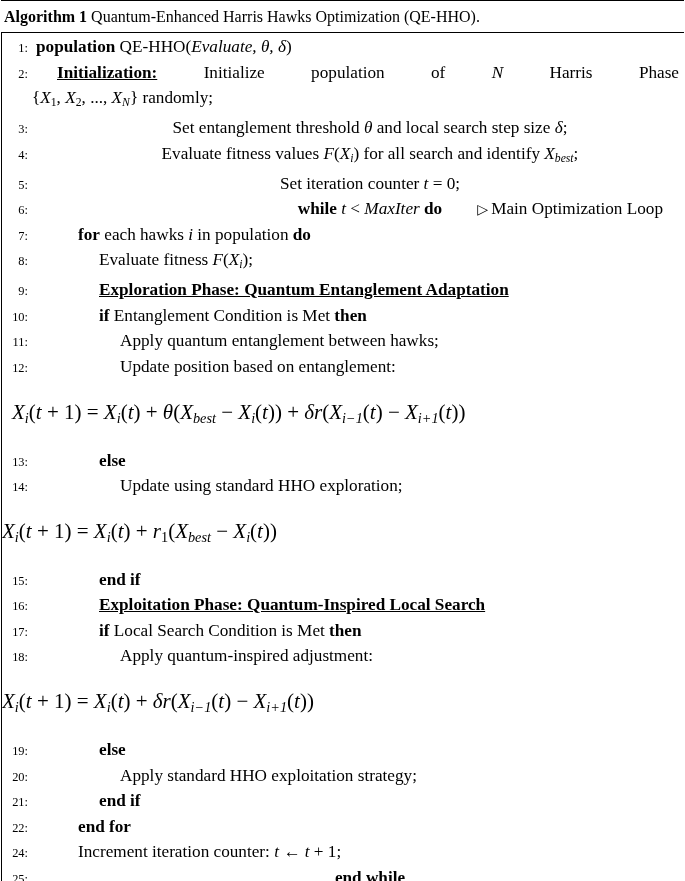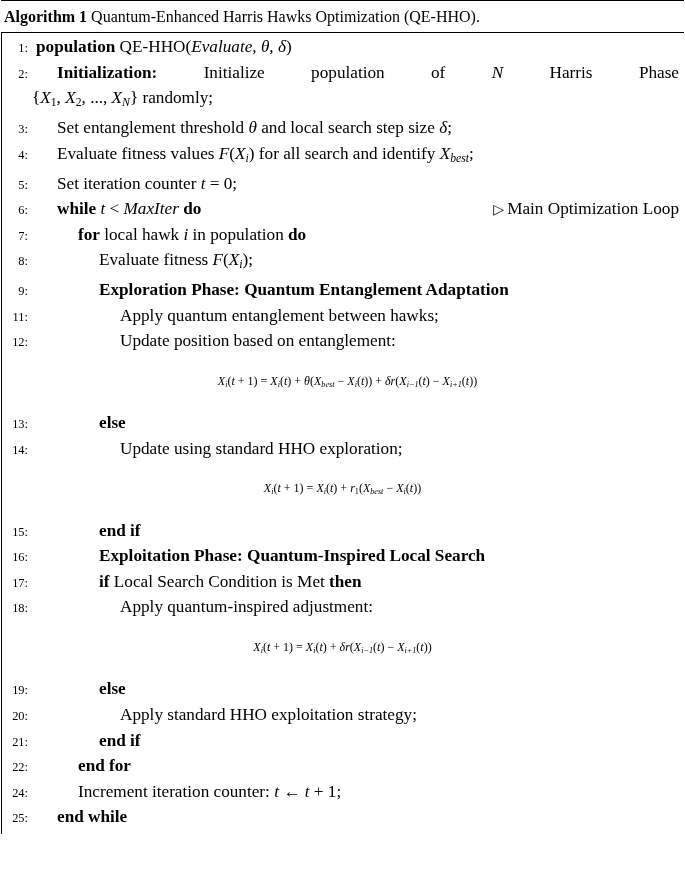--- a/index.html
+++ b/index.html
@@ -69,28 +69,28 @@
   }
   .lineno::after { content: ":"; }
   .linebody {
     flex: 1 1 auto;
     position: relative;
     min-width: 0;
   }
 
   
   .ind0 { padding-left: 4px;  }
-  .ind1 { padding-left: 25px; }
+  .ind1 { padding-left: 25px; text-align: center; }
   .ind2 { padding-left: 46px; }
   .ind3 { padding-left: 67px; }
   .ind4 { padding-left: 88px; }
 
   
   .kw { font-weight: bold; }
-  .hd { font-weight: bold; }
+  .hd { font-weight: bold; text-decoration: underline; }
 
   
   .mi {
     font-family: "Liberation Serif", "DejaVu Serif", serif;
     font-style: italic;
   }
   .mup { font-style: normal; }
   .sub {
     font-size: 0.68em;
     vertical-align: -0.28em;
@@ -99,21 +99,21 @@
   }
   .subup {
     font-size: 0.68em;
     vertical-align: -0.28em;
     font-style: normal;
   }
 
   
   .comment {
     position: absolute;
-    right: 4px;
+    right: 20px;
     top: 0;
     white-space: nowrap;
     font-style: normal;
   }
   .cmt-marker { font-size: 0.82em; padding-right: 0.22em; }
 
   
   .justified {
     text-align: justify;
     text-align-last: left;
@@ -121,24 +121,24 @@
   }
   .just-row {
     display: flex;
     justify-content: space-between;
     padding-right: 4px;
   }
   .just-row > span { white-space: nowrap; }
 
   
   .equation {
-    font-size: 12px;
-    text-align: center;
+    font-size: 21px;
+    text-align: left;
     padding: 13px 0 13px 0;
-    line-height: 27px;
+    line-height: 36px;
     font-family: "Liberation Serif", "DejaVu Serif", serif;
   }
   .equation .mi { font-style: italic; }
   .eq-pad-left { padding-left: 10px; }
 
   .nowrap { white-space: nowrap; }
 </style>
 </head>
 <body>
 
@@ -193,33 +193,37 @@
       <span class="linebody ind1"><span>Set iteration counter </span><span class="mi">t</span><span class="mup"> = </span><span class="mup">0</span><span>;</span></span>
     </div>
 
     <div class="algo-line">
       <span class="lineno">6</span>
       <span class="linebody ind1"><span class="kw">while</span> <span class="mi">t</span><span class="mup"> &lt; </span><span class="mi">MaxIter</span> <span class="kw">do</span><span class="comment"><span class="cmt-marker">▷</span><span>Main Optimization Loop</span></span></span>
     </div>
 
     <div class="algo-line">
       <span class="lineno">7</span>
-      <span class="linebody ind2"><span class="kw">for</span> <span>local hawk </span><span class="mi">i</span><span> in population </span><span class="kw">do</span></span>
+      <span class="linebody ind2"><span class="kw">for</span> <span>each hawks </span><span class="mi">i</span><span> in population </span><span class="kw">do</span></span>
     </div>
 
     <div class="algo-line">
       <span class="lineno">8</span>
       <span class="linebody ind3"><span>Evaluate fitness </span><span class="mi">F</span><span class="mup">(</span><span class="mi">X</span><span class="sub">i</span><span class="mup">)</span><span>;</span></span>
     </div>
 
     <div class="algo-line">
       <span class="lineno">9</span>
       <span class="linebody ind3"><span class="hd">Exploration Phase: Quantum Entanglement Adaptation</span></span>
     </div>
 
+    <div class="algo-line">
+      <span class="lineno">10</span>
+      <span class="linebody ind3"><span class="kw">if</span> <span>Entanglement Condition is Met</span> <span class="kw">then</span></span>
+    </div>
 
     <div class="algo-line">
       <span class="lineno">11</span>
       <span class="linebody ind4">Apply quantum entanglement between hawks;</span>
     </div>
 
     <div class="algo-line">
       <span class="lineno">12</span>
       <span class="linebody ind4">Update position based on entanglement:</span>
     </div>

